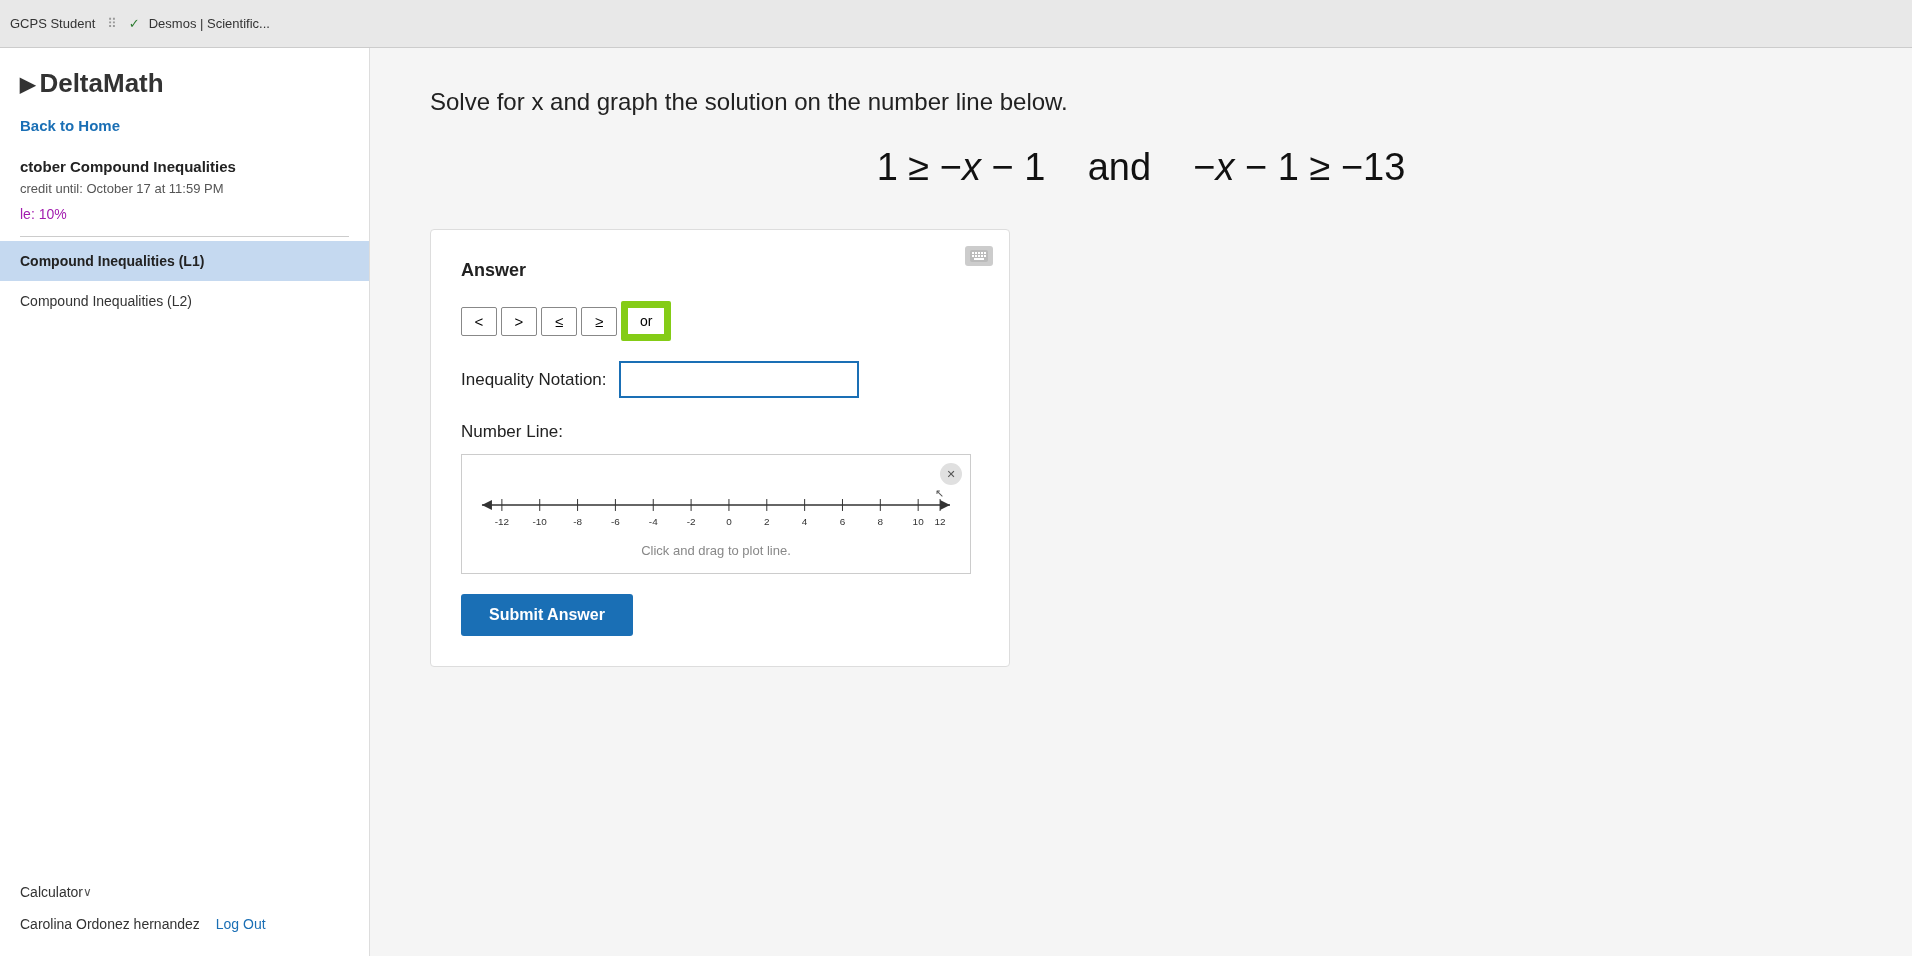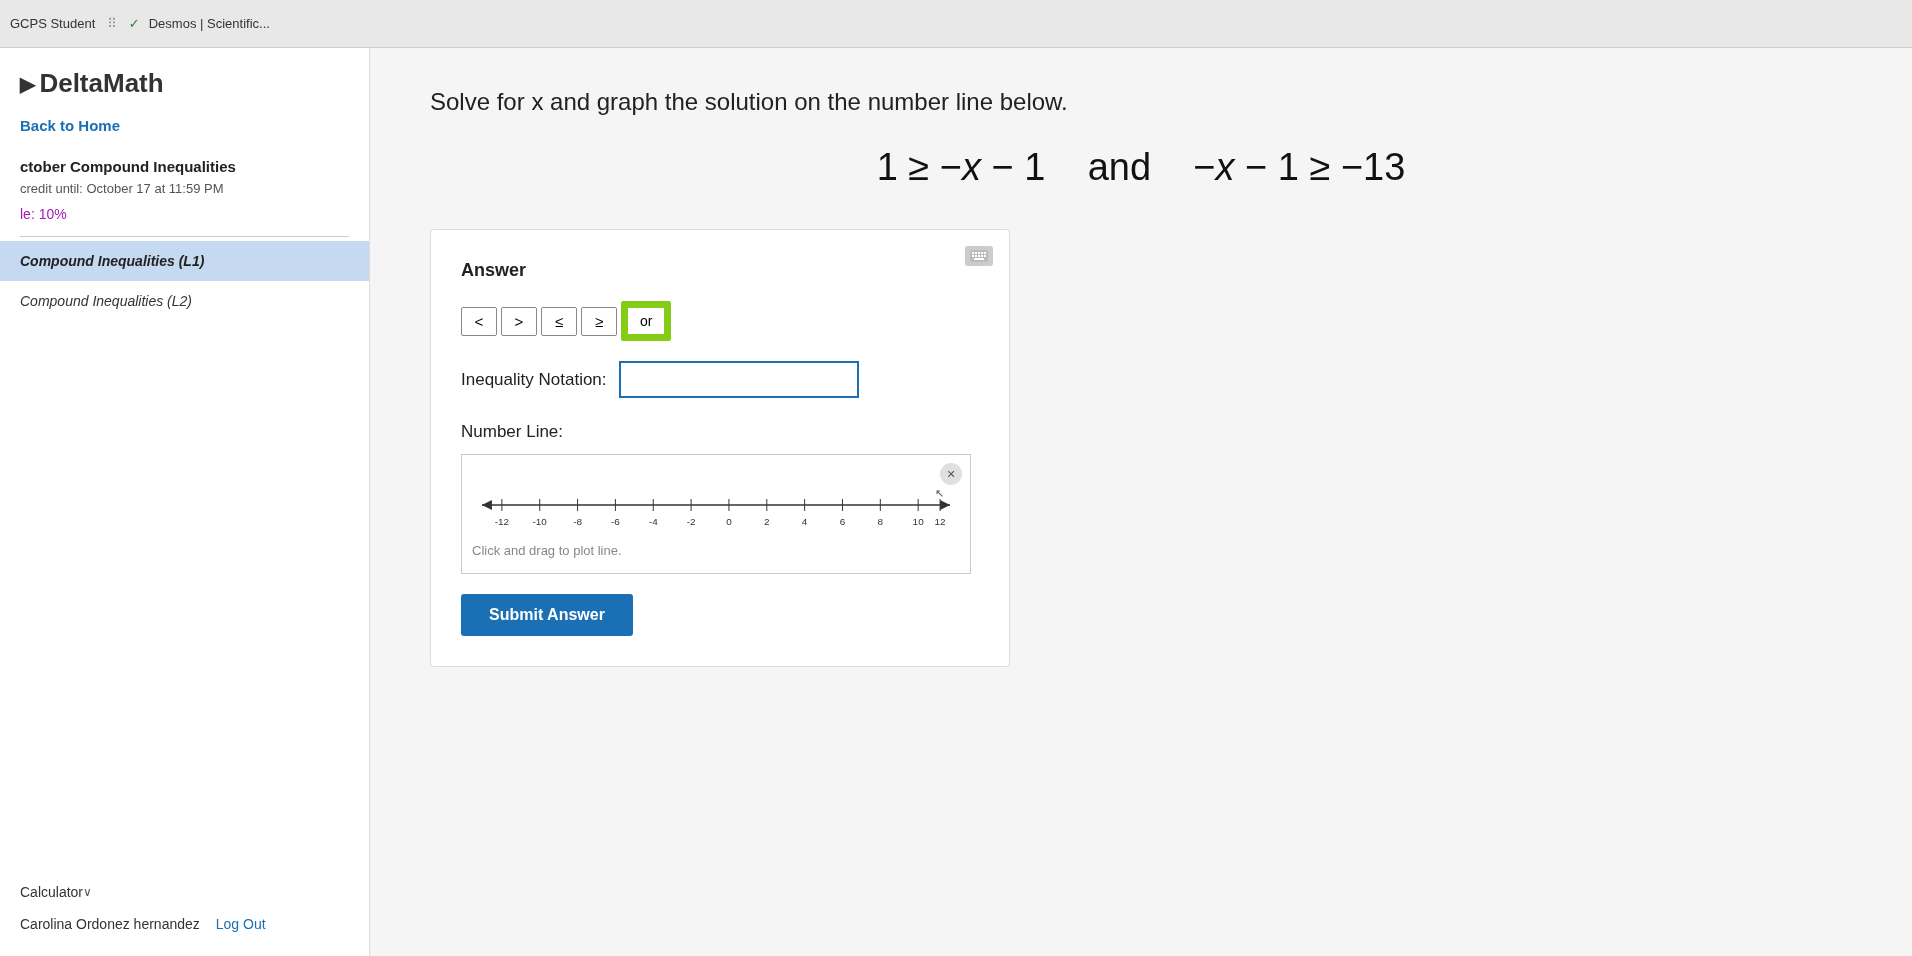--- a/index.html
+++ b/index.html
@@ -95,21 +95,20 @@
       border: none;
       border-top: 1px solid #ccc;
       margin: 4px 20px;
     }
 
     .sidebar-nav-item {
       padding: 12px 20px;
       font-size: 14px;
       color: #333;
       cursor: pointer;
-      font-style: italic;
     }
     .sidebar-nav-item.active {
       background: #c5d9f0;
       font-weight: bold;
       color: #222;
     }
 
     .sidebar-bottom {
       margin-top: auto;
       padding: 16px 20px;
@@ -256,20 +255,21 @@
       height: 120px;
       margin-bottom: 20px;
     }
 
     .number-line-svg {
       width: 100%;
       height: 60px;
     }
 
     .number-line-hint {
+      text-align: center;
       font-size: 13px;
       color: #888;
       margin-top: 4px;
     }
 
     .submit-btn {
       background: #1a6fb5;
       color: #fff;
       border: none;
       padding: 12px 28px;

